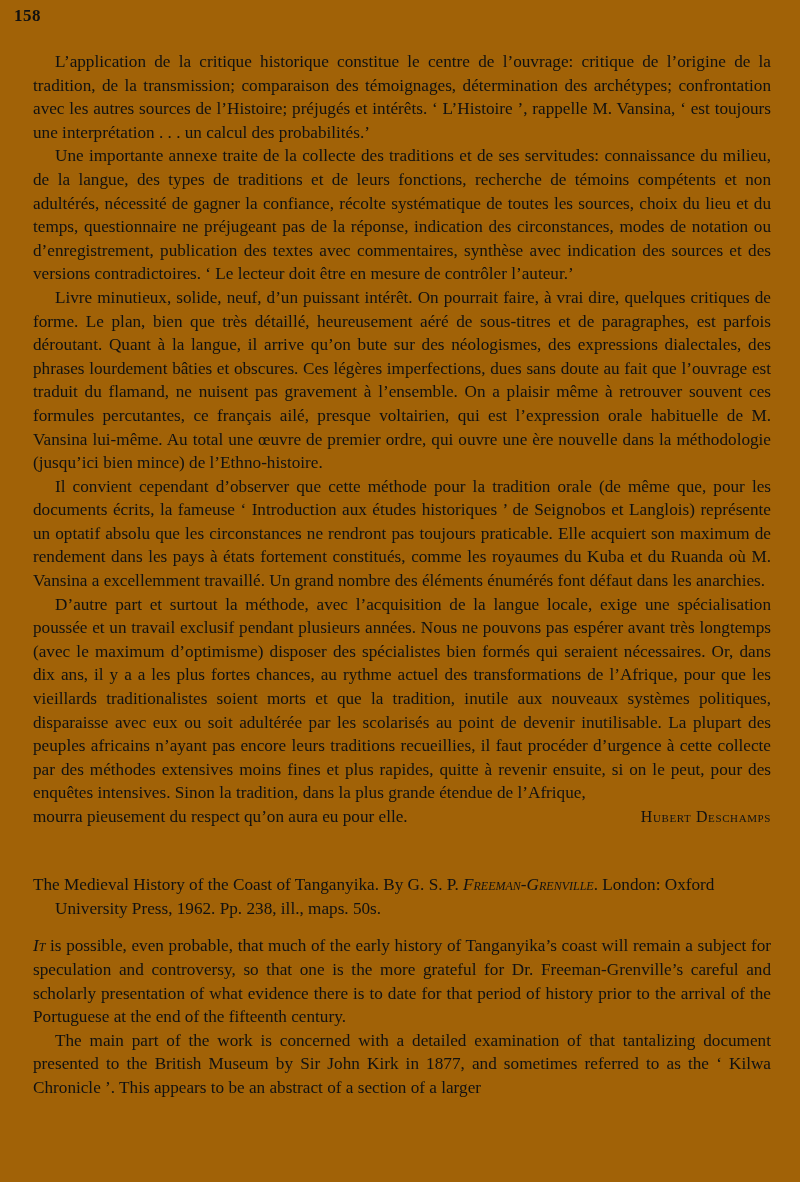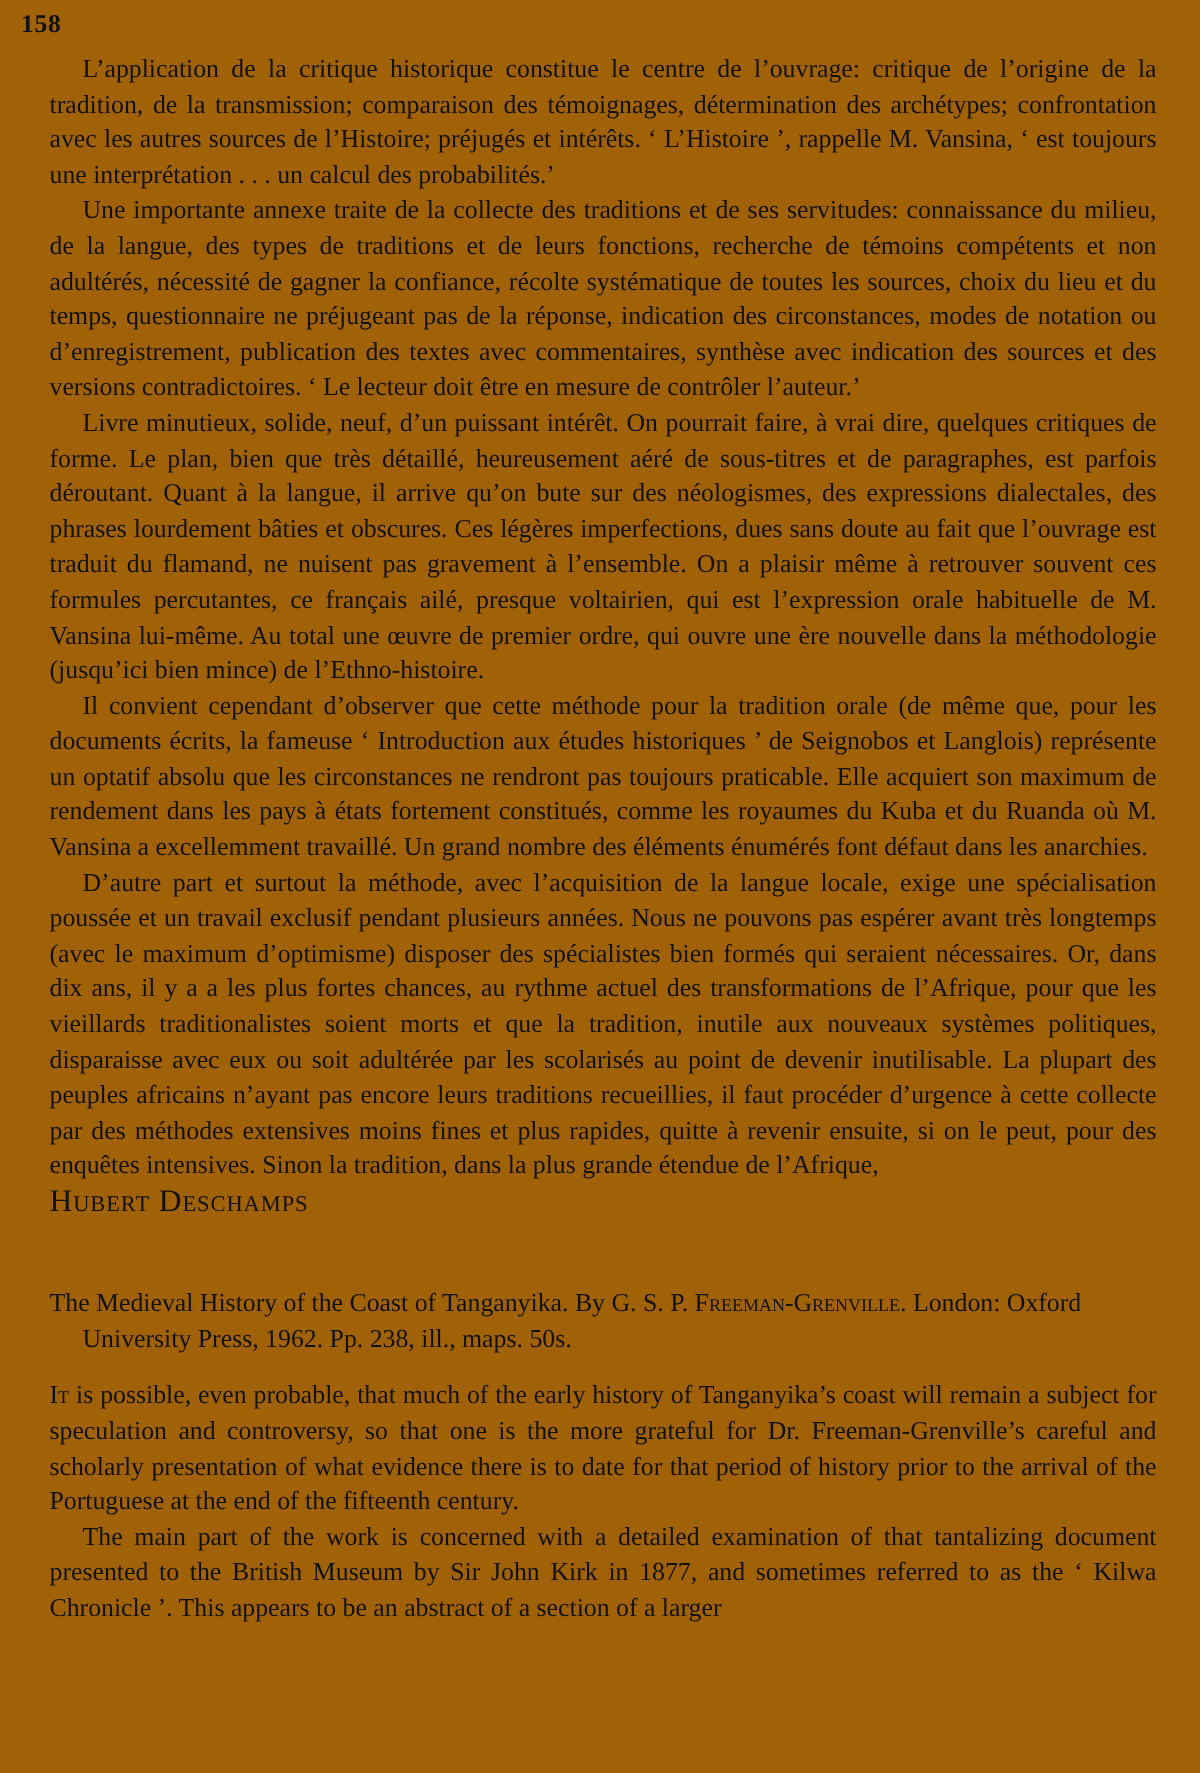--- a/index.html
+++ b/index.html
@@ -35,38 +35,38 @@
     font-family: "Liberation Serif", "DejaVu Serif", serif;
   }
   .head-title {
     text-align: center;
     font-size: 18px;
     letter-spacing: 1.4px;
     font-variant: small-caps;
     font-weight: 400;
   }
   .textblock {
-    margin: 0 auto;
+    margin: 16px auto;
     width: 762px;
     padding-left: 14px;
     padding-right: 10px;
     box-sizing: border-box;
   }
   p.body-par {
     margin: 0;
     text-align: justify;
     text-justify: inter-word;
     font-size: 17.2px;
     line-height: 23.6px;
     text-indent: 22px;
     hyphens: manual;
   }
   .signature {
     text-align: center;
-    font-size: 21px;
+    font-size: 16px;
     font-variant: small-caps;
     letter-spacing: 0.6px;
     margin: 0;
     line-height: 23.6px;
   }
   .sig-line {
     display: flex;
     justify-content: space-between;
     align-items: baseline;
     font-size: 17.2px;
@@ -83,20 +83,21 @@
     font-size: 17.2px;
     line-height: 24.4px;
     text-indent: -22px;
     padding-left: 22px;
     text-align: left;
   }
   .citation .bk-title {
   }
   .sc {
     font-variant: small-caps;
+    font-style: italic;
   }
   .gap-after-citation {
     height: 13px;
   }
   p.no-indent {
     text-indent: 0;
   }
   .osf {
     font-family: "Liberation Serif", "DejaVu Serif", serif;
   }
@@ -112,20 +113,21 @@
 
   <div class="textblock">
 
     <p class="body-par">L’application de la critique historique constitue le centre de l’ouvrage: critique de l’origine de la tradition, de la transmission; comparaison des témoignages, détermination des archétypes; confrontation avec les autres sources de l’Histoire; préjugés et intérêts. ‘ L’Histoire ’, rappelle M. Vansina, ‘ est toujours une interprétation . . . un calcul des probabilités.’</p>
     <p class="body-par">Une importante annexe traite de la collecte des traditions et de ses servitudes: connaissance du milieu, de la langue, des types de traditions et de leurs fonctions, recherche de témoins compétents et non adultérés, nécessité de gagner la confiance, récolte systématique de toutes les sources, choix du lieu et du temps, questionnaire ne préjugeant pas de la réponse, indication des circonstances, modes de notation ou d’enregistrement, publication des textes avec commentaires, synthèse avec indication des sources et des versions contradictoires. ‘ Le lecteur doit être en mesure de contrôler l’auteur.’</p>
     <p class="body-par">Livre minutieux, solide, neuf, d’un puissant intérêt. On pourrait faire, à vrai dire, quelques critiques de forme. Le plan, bien que très détaillé, heureusement aéré de sous-titres et de paragraphes, est parfois déroutant. Quant à la langue, il arrive qu’on bute sur des néologismes, des expressions dialectales, des phrases lourdement bâties et obscures. Ces légères imperfections, dues sans doute au fait que l’ouvrage est traduit du flamand, ne nuisent pas gravement à l’ensemble. On a plaisir même à retrouver souvent ces formules percutantes, ce français ailé, presque voltairien, qui est l’expression orale habituelle de M. Vansina lui-même. Au total une œuvre de premier ordre, qui ouvre une ère nouvelle dans la méthodologie (jusqu’ici bien mince) de l’Ethno-histoire.</p>
     <p class="body-par">Il convient cependant d’observer que cette méthode pour la tradition orale (de même que, pour les documents écrits, la fameuse ‘ Introduction aux études historiques ’ de Seignobos et Langlois) représente un optatif absolu que les circonstances ne rendront pas toujours praticable. Elle acquiert son maximum de rendement dans les pays à états fortement constitués, comme les royaumes du Kuba et du Ruanda où M. Vansina a excellemment travaillé. Un grand nombre des éléments énumérés font défaut dans les anarchies.</p>
     <p class="body-par">D’autre part et surtout la méthode, avec l’acquisition de la langue locale, exige une spécialisation poussée et un travail exclusif pendant plusieurs années. Nous ne pouvons pas espérer avant très longtemps (avec le maximum d’optimisme) disposer des spécialistes bien formés qui seraient nécessaires. Or, dans dix ans, il y a a les plus fortes chances, au rythme actuel des transformations de l’Afrique, pour que les vieillards traditionalistes soient morts et que la tradition, inutile aux nouveaux systèmes politiques, disparaisse avec eux ou soit adultérée par les scolarisés au point de devenir inutilisable. La plupart des peuples africains n’ayant pas encore leurs traditions recueillies, il faut procéder d’urgence à cette collecte par des méthodes extensives moins fines et plus rapides, quitte à revenir ensuite, si on le peut, pour des enquêtes intensives. Sinon la tradition, dans la plus grande étendue de l’Afrique,</p>
 
     <div class="sig-line">
+      <span class="tail">mourra pieusement du respect qu’on aura eu pour elle.</span>
       <span class="signature">Hubert Deschamps</span>
     </div>
 
     <div class="gap-before-citation"></div>
 
     <p class="citation"><span class="bk-title">The Medieval History of the Coast of Tanganyika</span><span>. By G. S. P. </span><span class="sc">Freeman-Grenville</span><span>. London: Oxford University Press, 1962. Pp. 238, ill., maps. 50s.</span></p>
 
     <div class="gap-after-citation"></div>
 
     <p class="body-par no-indent"><span class="sc">It</span><span> is possible, even probable, that much of the early history of Tanganyika’s coast will remain a subject for speculation and controversy, so that one is the more grateful for Dr. Freeman-Grenville’s careful and scholarly presentation of what evidence there is to date for that period of history prior to the arrival of the Portuguese at the end of the fifteenth century.</span></p>

